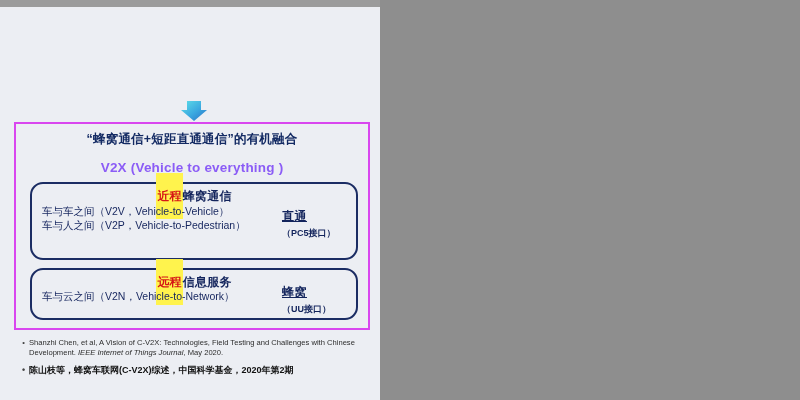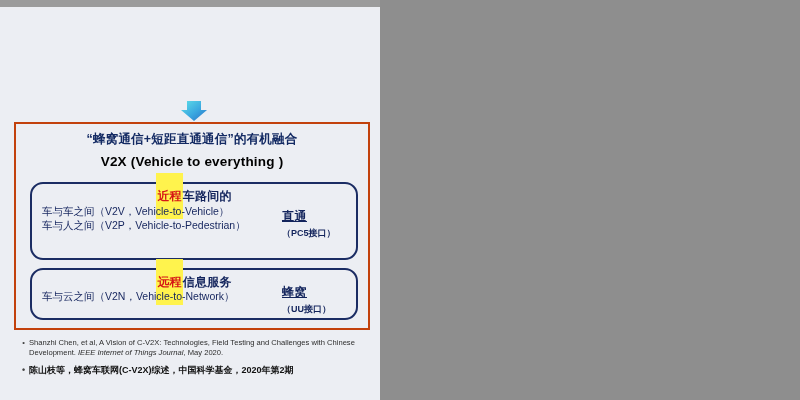--- a/index.html
+++ b/index.html
@@ -39,30 +39,30 @@
 
   .arrow{
     position:absolute;left:181px;top:101px;width:26px;height:20px;
   }
   .arrow svg{display:block;}
 
   
   .mainbox{
     position:absolute;left:14px;top:122px;width:356px;height:208px;
     background:#eceef3;
-    border:2px solid #c2410c;
+    border:2px solid #d946ef;
     box-sizing:border-box;
   }
   .fusion{
     text-align:center;color:#132a63;font-size:12.5px;font-weight:700;
     margin-top:7px;letter-spacing:.2px;
   }
   .v2x{
-    text-align:center;color:#000000;font-size:13.5px;font-weight:700;
-    margin-top:6px;letter-spacing:.2px;
+    text-align:center;color:#8b5cf6;font-size:13.5px;font-weight:700;
+    margin-top:12px;letter-spacing:.2px;
   }
 
   .subbox{
     position:absolute;left:14px;width:328px;
     border:2px solid #1b2c63;border-radius:13px;
     box-sizing:border-box;background:#eceef3;
   }
   .subbox.near{top:58px;height:78px;}
   .subbox.far{top:144px;height:52px;}
 
@@ -161,21 +161,21 @@
         </defs>
         <polygon points="6,0 20,0 20,9 26,9 13,20 0,9 6,9" fill="url(#ag)"></polygon>
       </svg>
     </div>
 
     <div class="mainbox">
       <div class="fusion">“蜂窝通信+短距直通通信”的有机融合</div>
       <div class="v2x">V2X (Vehicle to everything )</div>
 
       <div class="subbox near">
-        <div class="sb-title"><span class="hl">近程</span><span>车路间的</span></div>
+        <div class="sb-title"><span class="hl">近程</span><span>蜂窝通信</span></div>
         <div class="sb-lines">
           <div>车与车之间（V2V，Vehicle-to-Vehicle）</div>
           <div>车与人之间（V2P，Vehicle-to-Pedestrian）</div>
         </div>
         <div class="sb-right">
           <div class="big">直通</div>
           <div class="small">（PC5接口）</div>
         </div>
       </div>
 

